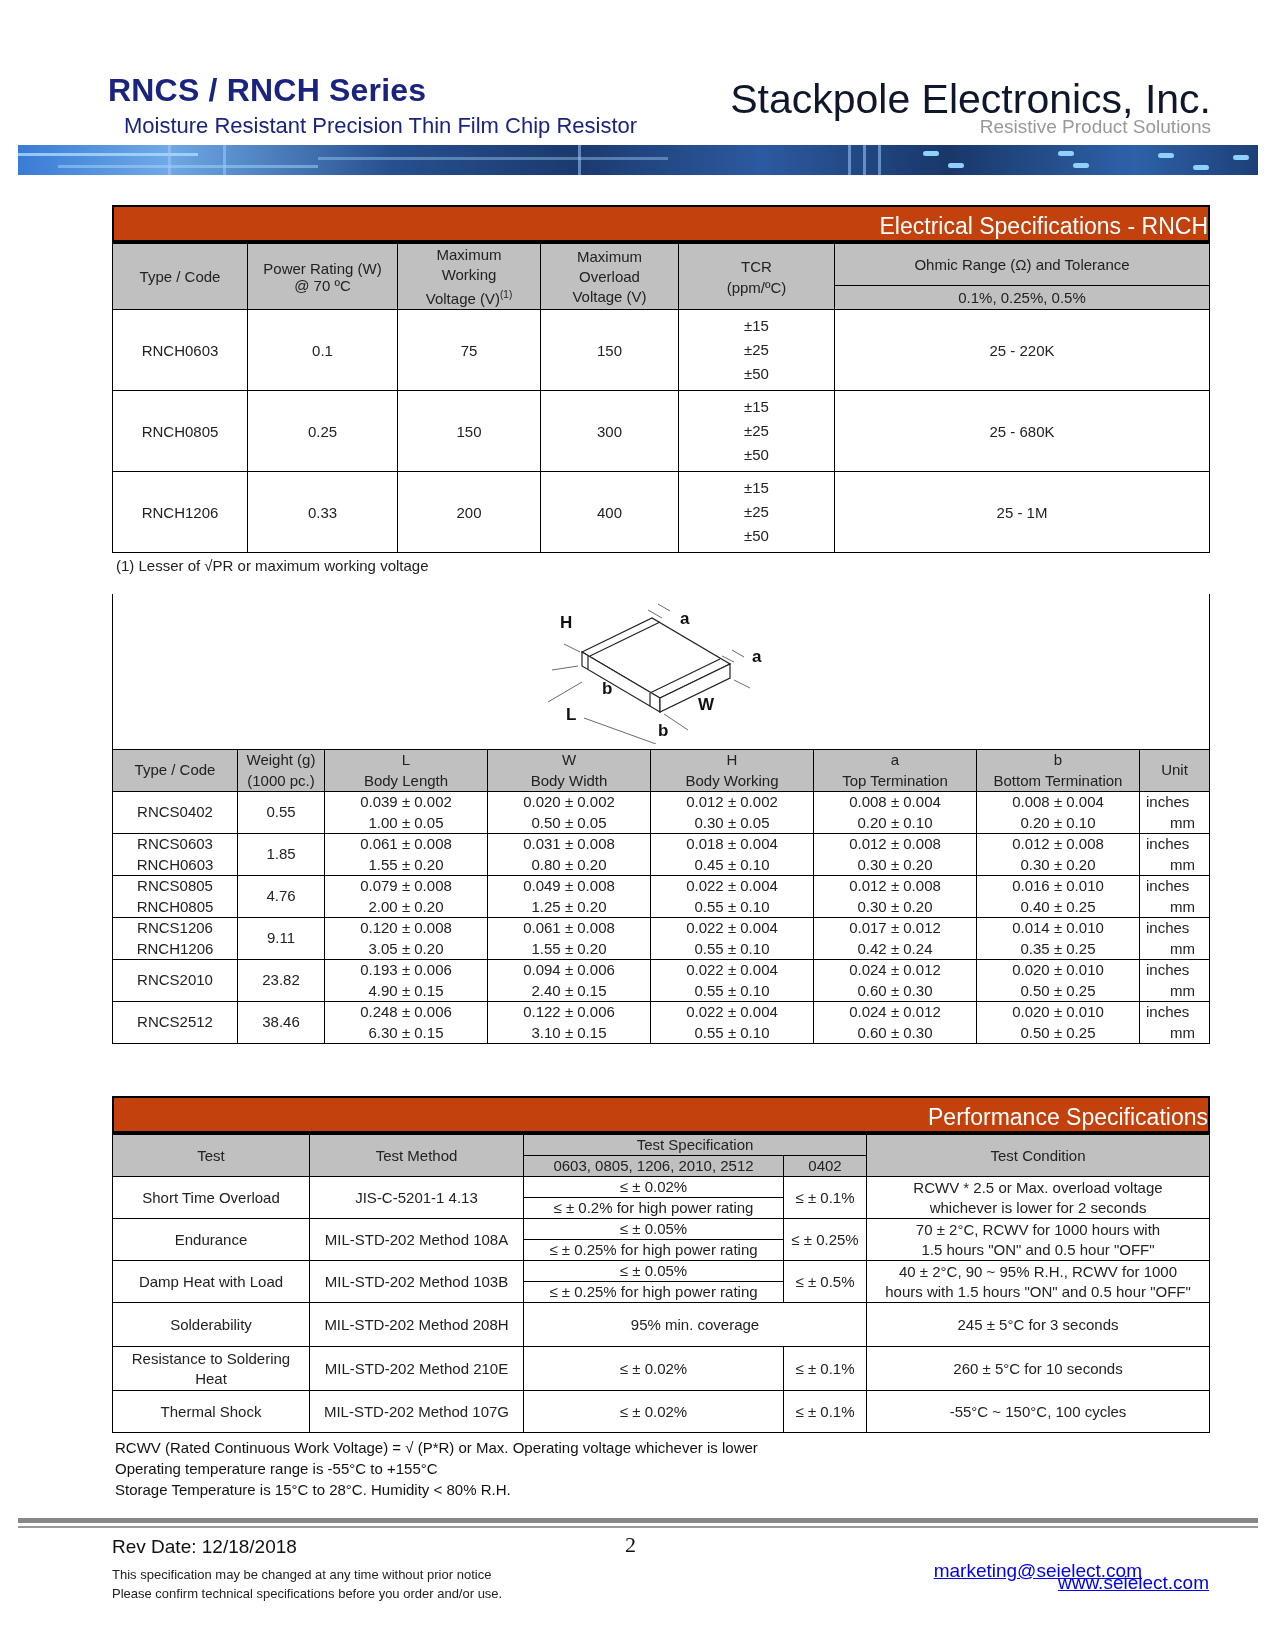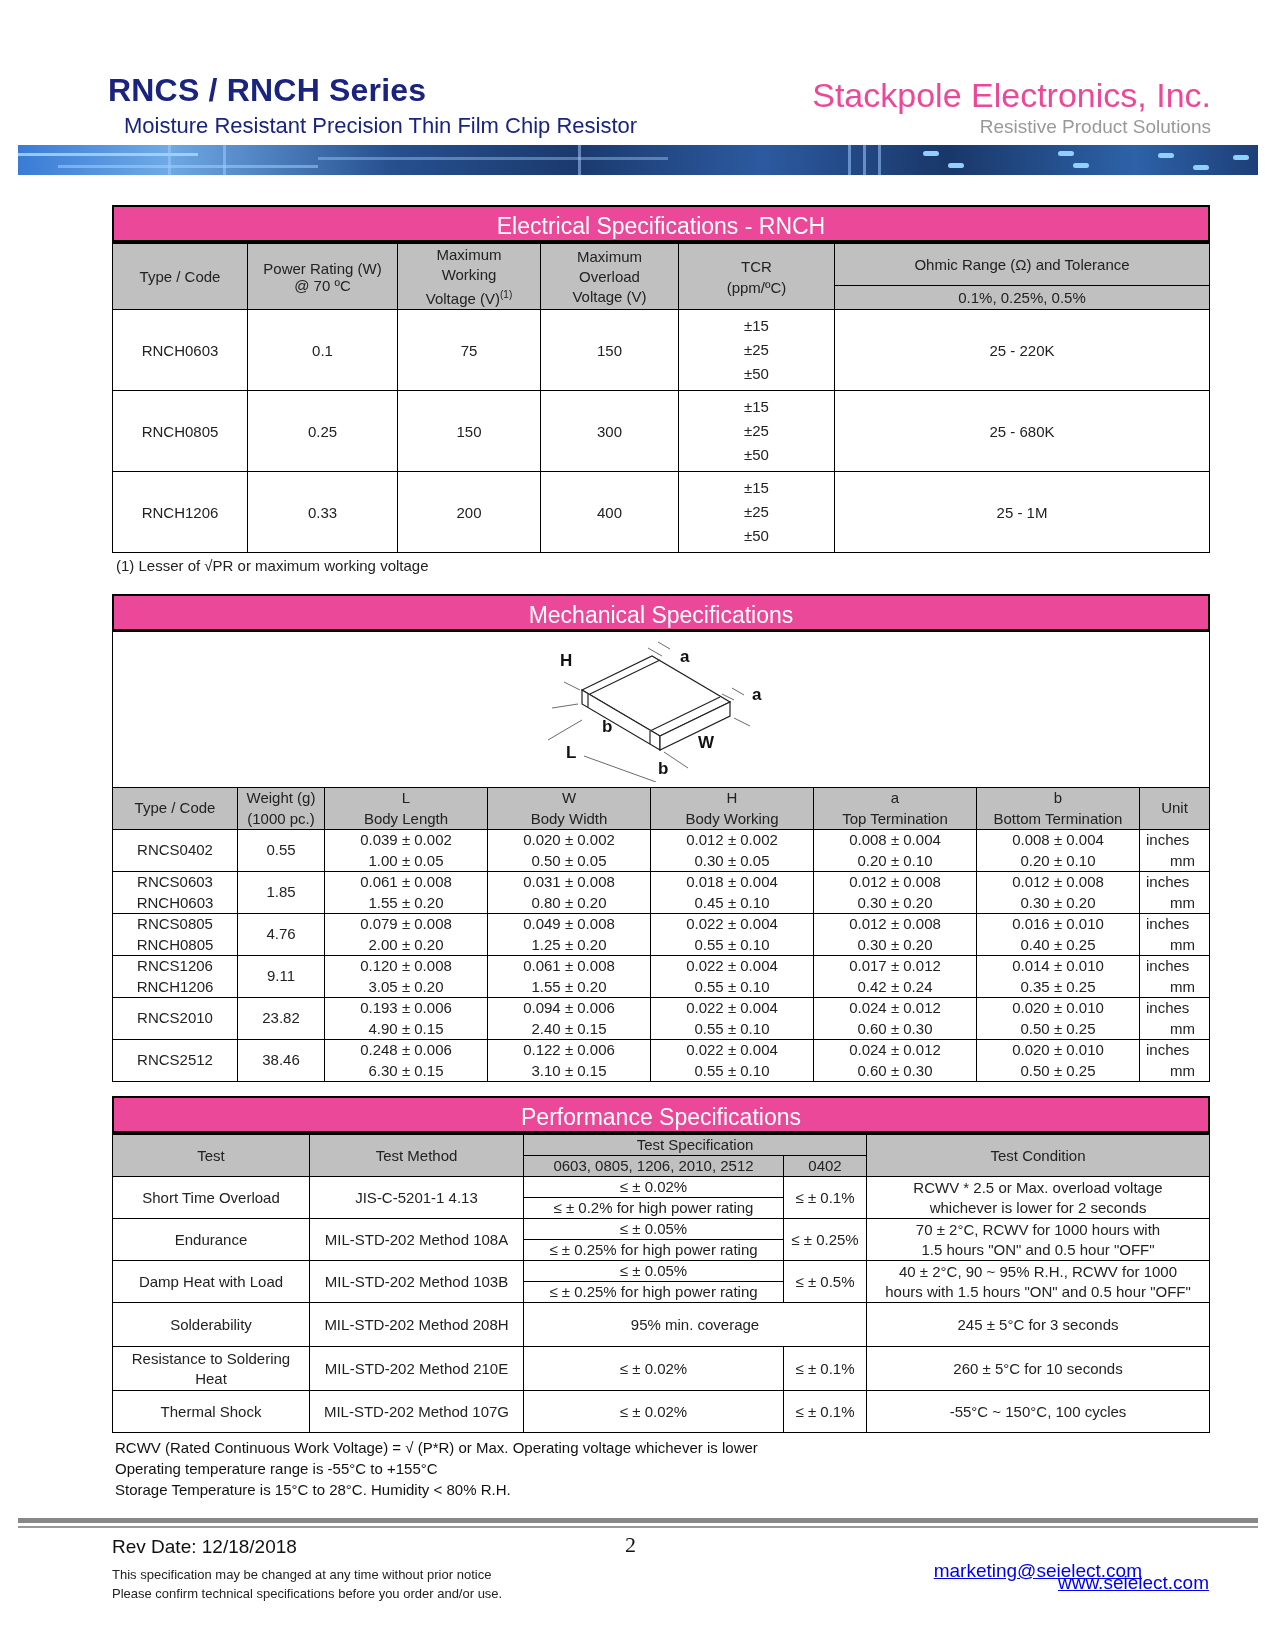--- a/index.html
+++ b/index.html
@@ -1,31 +1,31 @@
 <!DOCTYPE html>
 <html><head>
 <meta charset="utf-8">
 <style>
   * { box-sizing: border-box; margin: 0; padding: 0; }
   html, body { width: 1275px; height: 1650px; background: #ffffff; overflow: hidden; }
   body { position: relative; font-family: "Liberation Sans", sans-serif; color: #222; }
 
   .hdr-title { position: absolute; left: 108px; top: 72px; font-size: 32px; font-weight: bold; color: #1a237e; letter-spacing: 0.2px; }
   .hdr-sub { position: absolute; left: 124px; top: 113px; font-size: 22px; color: #1a237e; }
-  .hdr-company { position: absolute; right: 64px; top: 76px; font-size: 34px; color: #ec4899; }
+  .hdr-company { position: absolute; right: 64px; top: 76px; font-size: 41px; color: #0f172a; }
   .hdr-tagline { position: absolute; right: 64px; top: 116px; font-size: 19px; color: #999; }
 
   .banner { position: absolute; left: 18px; top: 145px; width: 1240px; height: 30px; overflow: hidden;
     background: linear-gradient(90deg, #3a7bd5 0%, #6fa9e6 12%, #27508f 30%, #1b3a6e 45%, #2c5aa0 60%, #193769 75%, #2d62a8 90%, #1d3f77 100%); }
   .banner .streak { position: absolute; height: 3px; background: rgba(170,220,255,0.8); }
   .banner .vline { position: absolute; top: 0; width: 3px; height: 30px; background: rgba(160,200,255,0.55); }
   .banner .dot { position: absolute; width: 16px; height: 5px; border-radius: 3px; background: #8fd0ff; }
 
   .section { position: absolute; left: 112px; width: 1098px; }
-  .sec-head { background: #ec4899; color: #fff; text-align: center; font-size: 23px; height: 38px; line-height: 38px; border: 2px solid #000; border-bottom: 3px solid #000; }
+  .sec-head { background: #c2410c; color: #fff; text-align: right; font-size: 23px; height: 38px; line-height: 38px; border: 2px solid #000; border-bottom: 3px solid #000; }
 
   table { border-collapse: collapse; width: 100%; table-layout: fixed; }
   td, th { border: 1.5px solid #000; text-align: center; vertical-align: middle; font-size: 15px; font-weight: normal; color: #222; }
   th { background: #c0c0c0; }
   .sup { font-size: 10px; vertical-align: super; }
 
   .elec td { height: 81px; }
   .elec .tcr span { display: block; line-height: 24px; }
   .footnote { font-size: 15px; padding: 4px 4px; color: #222; }
 
@@ -144,21 +144,20 @@
             <span>±50</span>
           </td>
       <td>25 - 1M</td>
     </tr>
   </tbody>
     </table>
   <div class="footnote">(1) Lesser of √PR or maximum working voltage</div>
 </div>
 
 <div class="section" style="top:594px;">
-  <div class="sec-head">Mechanical Specifications</div>
   <div class="diagram-box">
     <svg width="240" height="142" viewBox="0 0 240 142">
       <g fill="none" stroke="#222" stroke-width="1.2">
 
         <polygon points="44,50 114,16 192,62 122,96" fill="#fff"></polygon>
 
         <line x1="52" y1="54" x2="122" y2="20"></line>
         <line x1="112" y1="91" x2="182" y2="57"></line>
 
         <polygon points="44,50 122,96 122,110 44,64" fill="#fff"></polygon>

